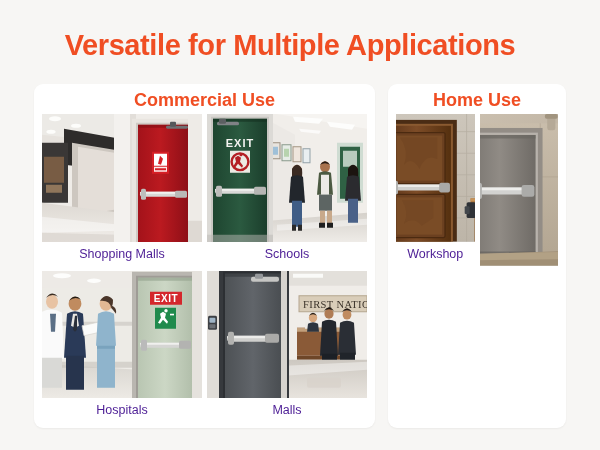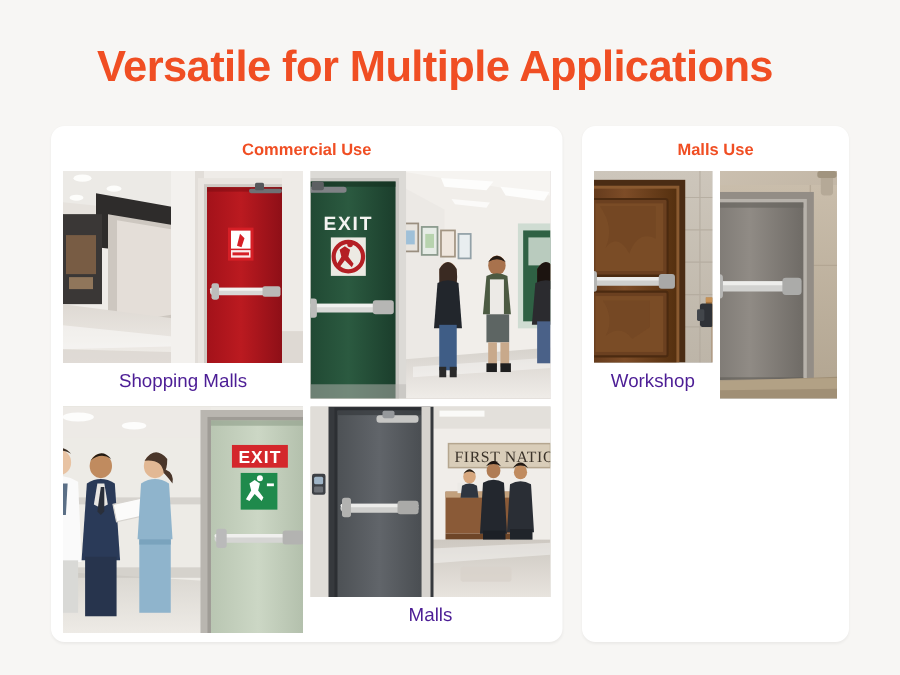--- a/index.html
+++ b/index.html
@@ -52,21 +52,21 @@
     padding: 8px 8px 6px 8px;
     display: flex;
     flex-direction: column;
     box-shadow: 0 1px 2px rgba(0,0,0,0.05);
   }
   .panel.commercial { width: 341px; }
   .panel.home       { width: 178px; }
 
   .panel-title {
     text-align: center;
-    font-size: 11px;
+    font-size: 18px;
     font-weight: 700;
     color: #f04e23;
     line-height: 17px;
     margin-bottom: 5px;
     white-space: nowrap;
   }
 
   .grid {
     flex: 1;
     display: grid;
@@ -271,20 +271,21 @@
 
                 <rect x="8" y="76" width="50" height="5" rx="2.5" fill="#d9d9d7"></rect>
                 <rect x="8" y="76" width="50" height="2" rx="1" fill="#f1f1ef"></rect>
                 <rect x="9" y="73" width="6" height="11" rx="1.6" fill="#bcbcba"></rect>
                 <rect x="47" y="74" width="12" height="8" rx="1.6" fill="#b6b6b4"></rect>
 
                 <rect x="0" y="122" width="66" height="8" fill="#b9b7b3" opacity="0.5"></rect>
               </svg>
             </div>
           </div>
+          <figcaption class="tile-label">Schools</figcaption>
         </figure>
 
         <figure class="tile">
           <div class="thumb">
             <div class="scene">
               <svg viewBox="0 0 160 130" preserveAspectRatio="xMidYMid slice">
                 <defs>
                   <linearGradient id="hospDoor" x1="0" y1="0" x2="1" y2="0">
                     <stop offset="0" stop-color="#b9c6b2"></stop>
                       <stop offset="0.5" stop-color="#ccd7c5"></stop>
@@ -349,20 +350,21 @@
 
                 <rect x="98" y="73" width="50" height="5" rx="2.5" fill="#d5d5d3"></rect>
                 <rect x="98" y="73" width="50" height="2" rx="1" fill="#f0f0ee"></rect>
                 <rect x="99" y="70" width="6" height="11" rx="1.6" fill="#bababa"></rect>
                 <rect x="137" y="71" width="12" height="8" rx="1.6" fill="#b3b3b1"></rect>
 
                 <rect x="150" y="0" width="10" height="130" fill="#e5e2dd"></rect>
               </svg>
             </div>
           </div>
+          <figcaption class="tile-label">Hospitals</figcaption>
         </figure>
 
         <figure class="tile">
           <div class="thumb">
             <div class="scene">
               <svg viewBox="0 0 160 130" preserveAspectRatio="xMidYMid slice">
                 <defs>
                   <linearGradient id="bankDoor" x1="0" y1="0" x2="1" y2="0">
                     <stop offset="0" stop-color="#4d5155"></stop>
                       <stop offset="0.5" stop-color="#61656a"></stop>
@@ -430,21 +432,21 @@
               </svg>
             </div>
           </div>
           <figcaption class="tile-label">Malls</figcaption>
         </figure>
 
       </div>
     </section>
 
     <section class="panel home">
-      <div class="panel-title">Malls Use</div>
+      <div class="panel-title">Home Use</div>
       <div class="grid">
 
         <figure class="tile">
           <div class="thumb">
             <div class="scene">
               <svg viewBox="0 0 160 130" preserveAspectRatio="xMidYMid slice">
                 <defs>
                   <linearGradient id="wsDoor" x1="0" y1="0" x2="1" y2="0">
                     <stop offset="0" stop-color="#5c3519"></stop>
                       <stop offset="0.45" stop-color="#7d4c27"></stop>

